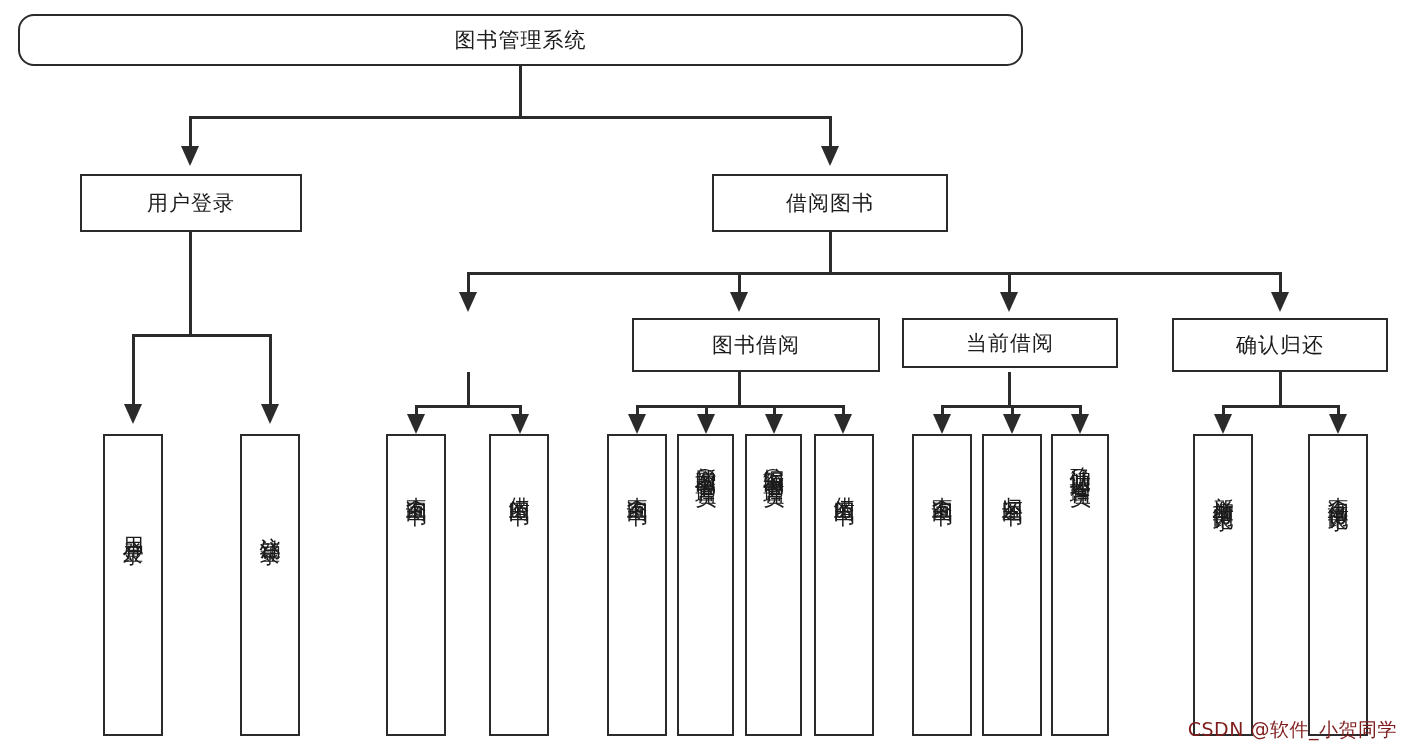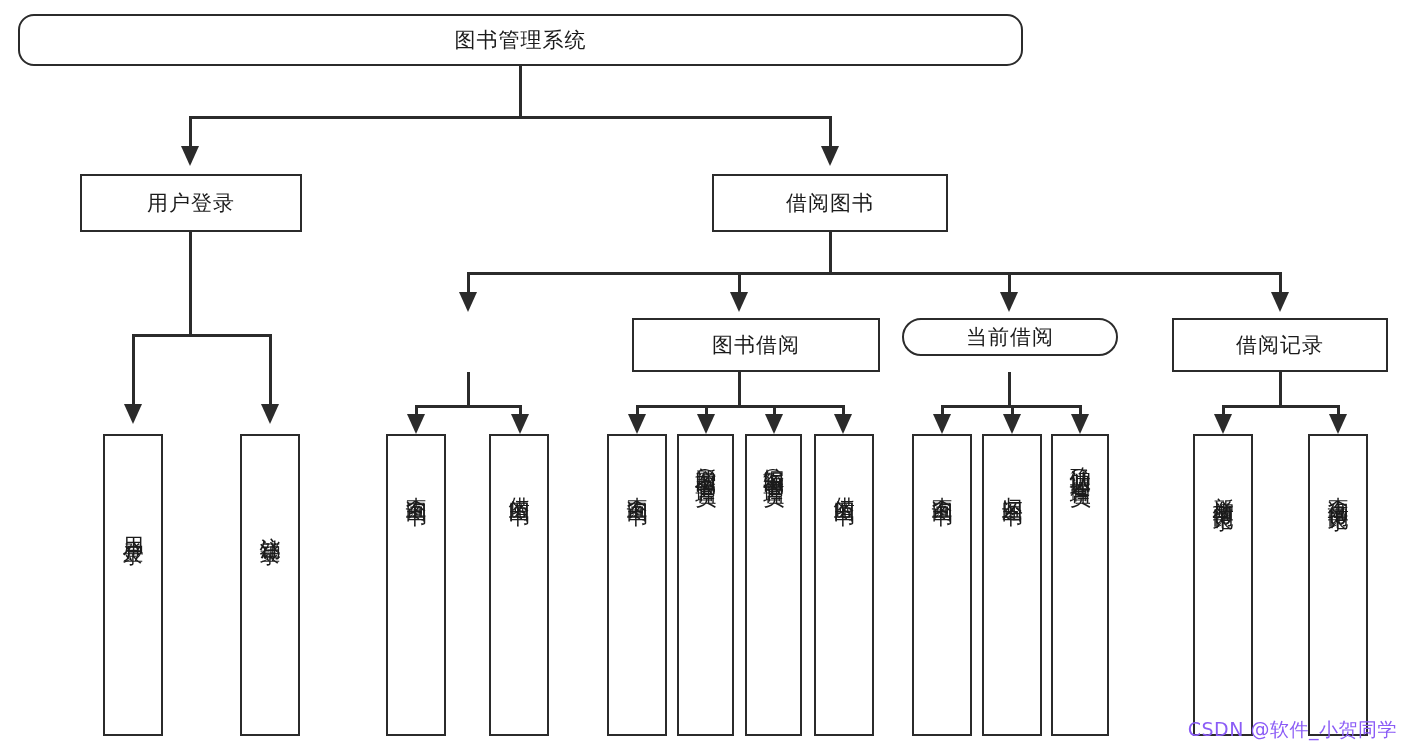--- a/index.html
+++ b/index.html
@@ -77,21 +77,21 @@
     border-top: 20px solid #2b2b2b;
     z-index: 2;
   }
 
   
   #watermark {
     position: absolute;
     right: 8px;
     bottom: 4px;
     font-size: 19px;
-    color: #8b5cf6;
+    color: #7f1d1d;
     white-space: nowrap;
     z-index: 5;
     letter-spacing: 0.5px;
   }
 </style>
 </head>
 <body>
 
 <div id="canvas">
 
@@ -135,25 +135,25 @@
 
   <div class="vline" style="left:1008px; top:272px; width:3px; height:22px;"></div>
   <div class="arrow" style="left:1000px; top:292px;"></div>
 
   <div class="vline" style="left:1279px; top:272px; width:3px; height:22px;"></div>
   <div class="arrow" style="left:1271px; top:292px;"></div>
 
   <div class="node horiz" style="left:632px; top:318px; width:248px; height:54px;">
     <span class="lbl">图书借阅</span>
   </div>
-  <div class="node horiz" style="left:902px; top:318px; width:216px; height:38px;border-radius:19px;">
+  <div class="node horiz" style="left:902px; top:318px; width:216px; height:50px;">
     <span class="lbl">当前借阅</span>
   </div>
   <div class="node horiz" style="left:1172px; top:318px; width:216px; height:54px;">
-    <span class="lbl">借阅记录</span>
+    <span class="lbl">确认归还</span>
   </div>
 
   <div class="vline" style="left:467px; top:372px; width:3px; height:36px;"></div>
   <div class="hline" style="left:415px; top:405px; width:107px; height:3px;"></div>
   <div class="vline" style="left:415px; top:405px; width:3px; height:14px;"></div>
   <div class="arrow" style="left:407px; top:414px;"></div>
   <div class="vline" style="left:519px; top:405px; width:3px; height:14px;"></div>
   <div class="arrow" style="left:511px; top:414px;"></div>
 
   <div class="vline" style="left:738px; top:372px; width:3px; height:36px;"></div>

